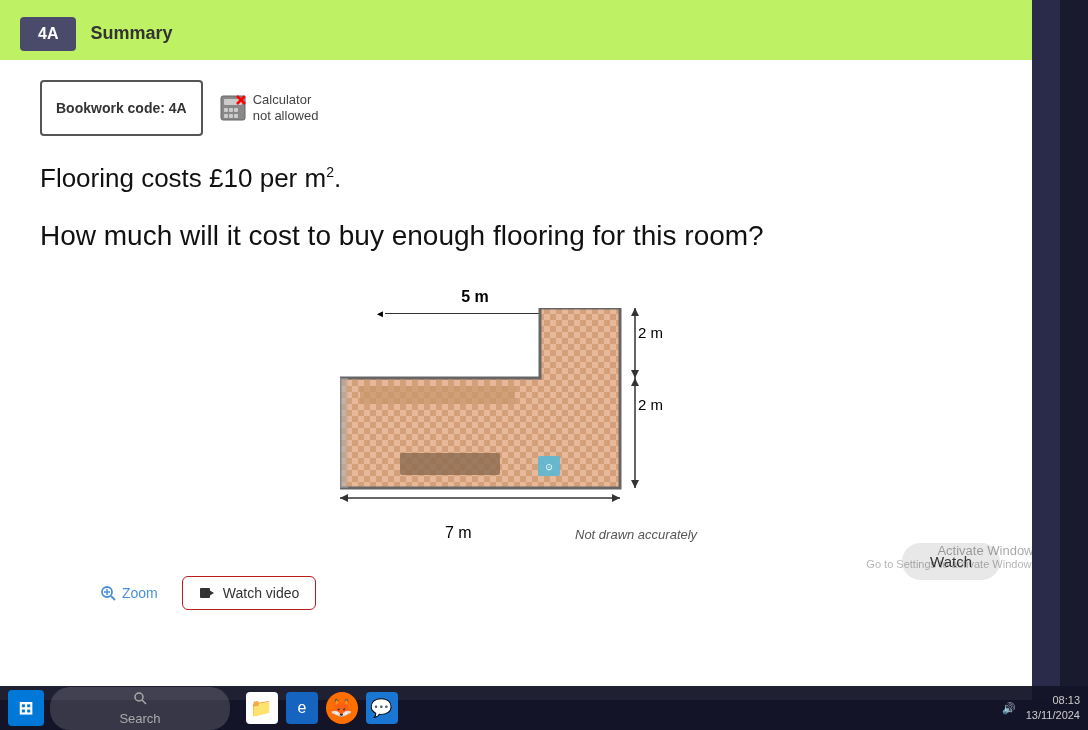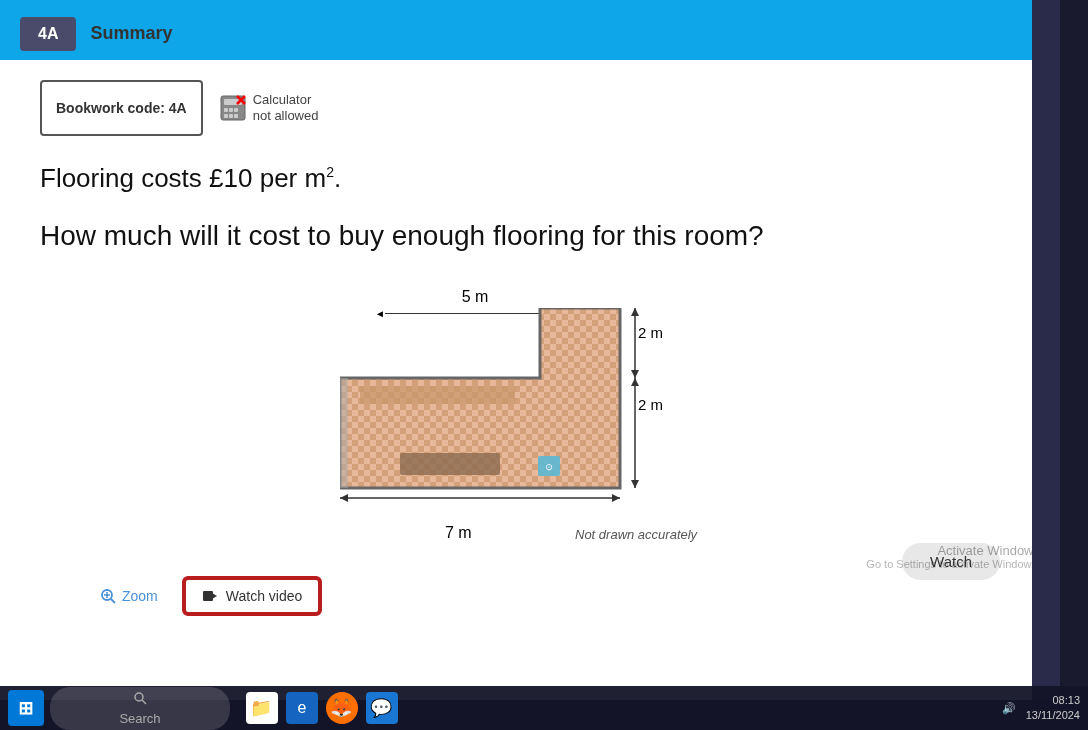--- a/index.html
+++ b/index.html
@@ -23,21 +23,21 @@
       border-radius: 4px;
     }
 
     
     .top-bar {
       position: absolute;
       top: 0;
       left: 0;
       right: 0;
       height: 68px;
-      background: #0ea5e9;
+      background: #bef264;
       display: flex;
       align-items: center;
       padding: 0 20px;
       border-bottom: 1px solid #ddd;
     }
 
     .tab-4a {
       background: #4a4a6a;
       color: #fff;
       padding: 8px 18px;
@@ -153,21 +153,21 @@
       position: absolute;
       right: 60px;
       bottom: 120px;
     }
 
     .watch-video-btn {
       display: flex;
       align-items: center;
       gap: 8px;
       background: #fff;
-      border: 4px solid #b91c1c;
+      border: 1px solid #b91c1c;
       border-radius: 6px;
       padding: 8px 16px;
       font-size: 14px;
       cursor: pointer;
       color: #333;
     }
 
     
     .taskbar {
       position: absolute;
@@ -284,21 +284,21 @@
 
     <div class="question-main">
       <span>Flooring costs £10 per m</span><sup>2</sup><span>.</span>
     </div>
     <div class="question-sub">How much will it cost to buy enough flooring for this room?</div>
 
     <div class="diagram-area">
       <div style="position:relative; width:500px; height:270px;">
 
         <div style="position:absolute; top:2px; left:95px; display:flex; flex-direction:column; align-items:center;">
-          <span style="font-size:16px; font-weight:400; margin-bottom:2px;">5 m</span>
+          <span style="font-size:16px; font-weight:700; margin-bottom:2px;">5 m</span>
           <div style="display:flex; align-items:center; width:200px;">
             <span style="font-size:10px;">◄</span>
             <div style="flex:1; height:1px; background:#333;"></div>
             <span style="font-size:10px;">►</span>
           </div>
         </div>
 
         <svg width="380" height="240" style="position:absolute; top:22px; left:60px;">
           <defs>
             <pattern id="checker" x="0" y="0" width="12" height="12" patternUnits="userSpaceOnUse">

